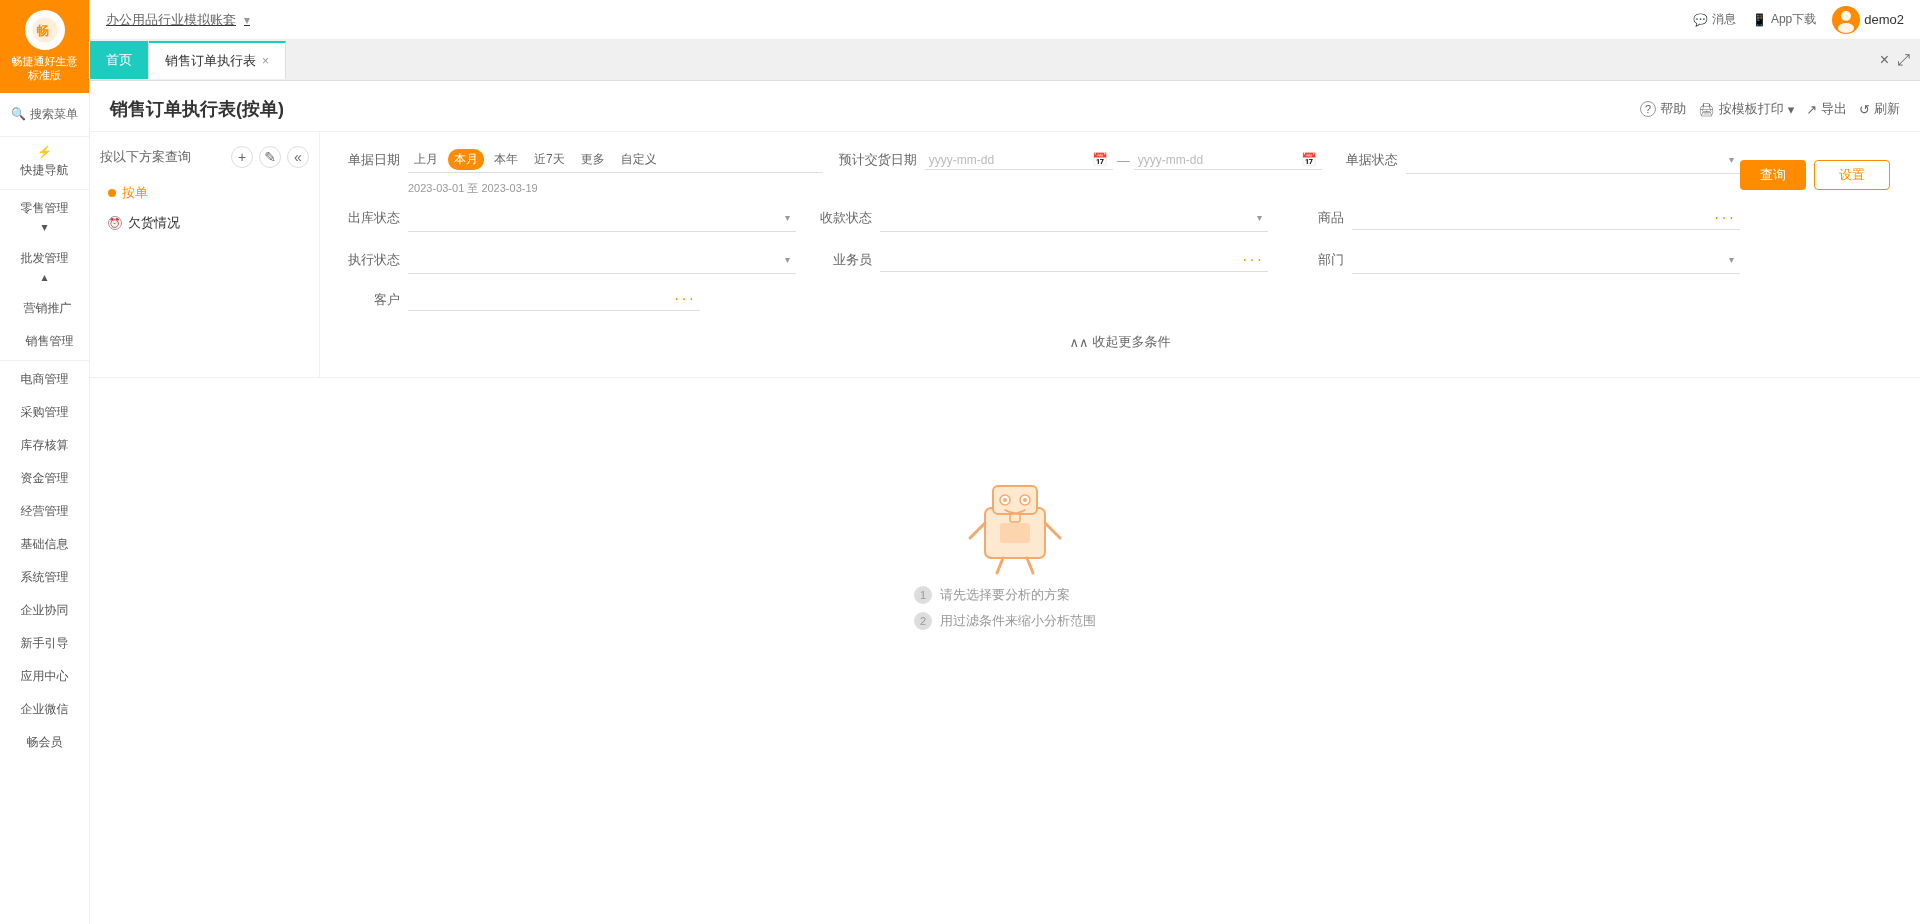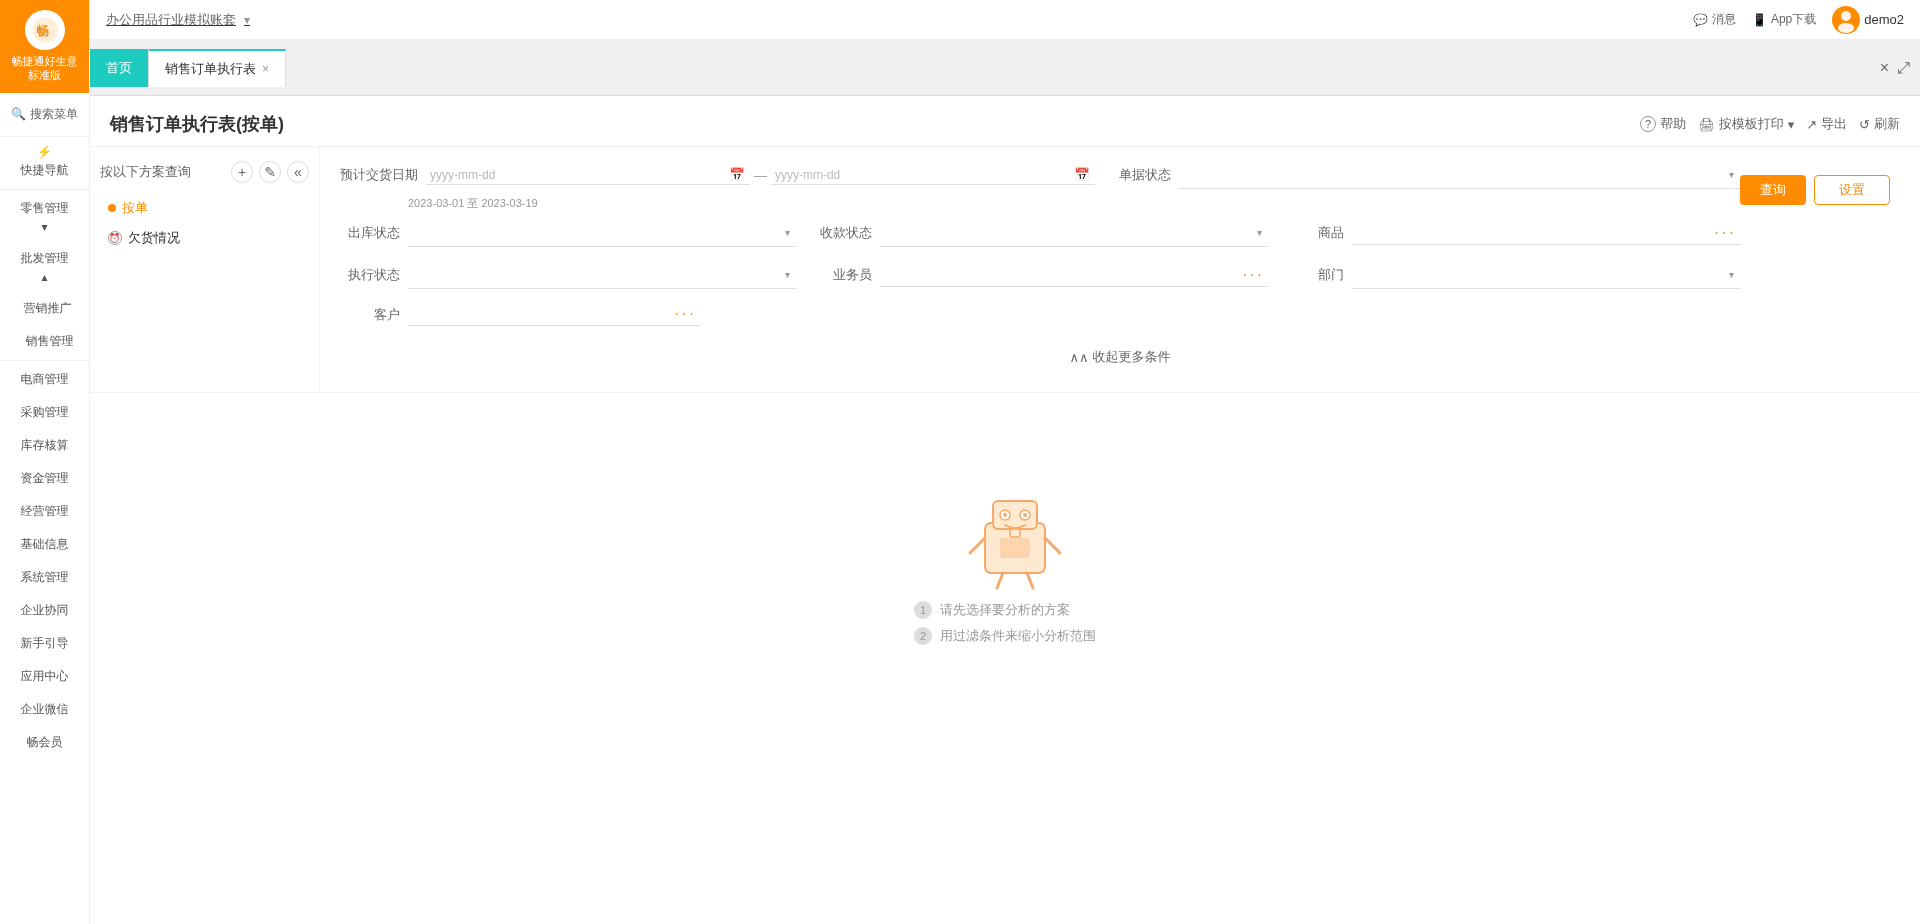--- a/index.html
+++ b/index.html
@@ -24,21 +24,21 @@
     .top-header { background: #fff; display: flex; align-items: center; justify-content: space-between; padding: 0 16px; height: 40px; border-bottom: 1px solid #eee; flex-shrink: 0; }
     .top-header-left { display: flex; align-items: center; gap: 8px; text-decoration: underline; }
     .header-title-text { font-size: 13px; color: #666; }
     .header-dropdown-icon { color: #999; font-size: 12px; cursor: pointer; }
     .top-header-right { display: flex; align-items: center; gap: 16px; }
     .header-action { display: flex; align-items: center; gap: 4px; color: #666; font-size: 12px; cursor: pointer; }
     .user-avatar { width: 28px; height: 28px; border-radius: 50%; background: #ff8c00; display: flex; align-items: center; justify-content: center; color: #fff; font-size: 12px; overflow: hidden; }
     .user-name { color: #333; font-size: 13px; cursor: pointer; }
 
     
-    .tab-bar { background: #f0f0f0; display: flex; align-items: center; padding: 0 0; height: 56px; border-bottom: 1px solid #ddd; flex-shrink: 0; }
+    .tab-bar { background: #f0f0f0; display: flex; align-items: center; padding: 0 0; height: 41px; border-bottom: 1px solid #ddd; flex-shrink: 0; }
     .tab { display: flex; align-items: center; padding: 0 16px; height: 38px; cursor: pointer; font-size: 13px; color: #666; border-right: 1px solid #ddd; gap: 6px; }
     .tab.active { background: #fff; color: #333; font-weight: 500; border-top: 2px solid #1ecbbf; }
     .tab-home { background: #1ecbbf; color: #fff; }
     .tab-close { color: #999; font-size: 12px; cursor: pointer; }
     .tab-bar-actions { margin-left: auto; display: flex; align-items: center; padding: 0 10px; gap: 8px; }
     .tab-action-btn { background: none; border: none; cursor: pointer; color: #666; font-size: 16px; }
 
     
     .page-content { flex: 1; overflow-y: auto; background: #fff; }
     .page-header { padding: 16px 20px 10px; display: flex; align-items: center; justify-content: space-between; border-bottom: 1px solid #f0f0f0; }
@@ -275,20 +275,31 @@
           </div>
         </div>
 
         <div style="flex:1;position:relative;">
           <div class="filter-right">
 
             <div style="display:flex;gap:0;align-items:flex-start;">
               <div style="flex:1;">
                 <div class="filter-row">
 
+                  <div class="filter-field" style="flex:1.2;">
+                    <span class="filter-field-label">单据日期</span>
+                    <div style="display:flex;align-items:center;gap:4px;flex:1;border-bottom:1px solid #ddd;padding:2px 0;">
+                      <button class="period-btn">上月</button>
+                      <button class="period-btn active">本月</button>
+                      <button class="period-btn">本年</button>
+                      <button class="period-btn">近7天</button>
+                      <button class="period-btn">更多</button>
+                      <button class="period-btn">自定义</button>
+                    </div>
+                  </div>
 
                   <div class="filter-field" style="flex:1.2;">
                     <span class="filter-field-label">预计交货日期</span>
                     <div style="display:flex;align-items:center;flex:1;gap:4px;">
                       <div style="flex:1;display:flex;align-items:center;border-bottom:1px solid #ddd;padding:2px 4px;">
                         <span style="color:#bbb;font-size:12px;flex:1;">yyyy-mm-dd</span>
                         <span style="color:#ff8c00;cursor:pointer;font-size:13px;">📅</span>
                       </div>
                       <span style="color:#999;">—</span>
                       <div style="flex:1;display:flex;align-items:center;border-bottom:1px solid #ddd;padding:2px 4px;">

